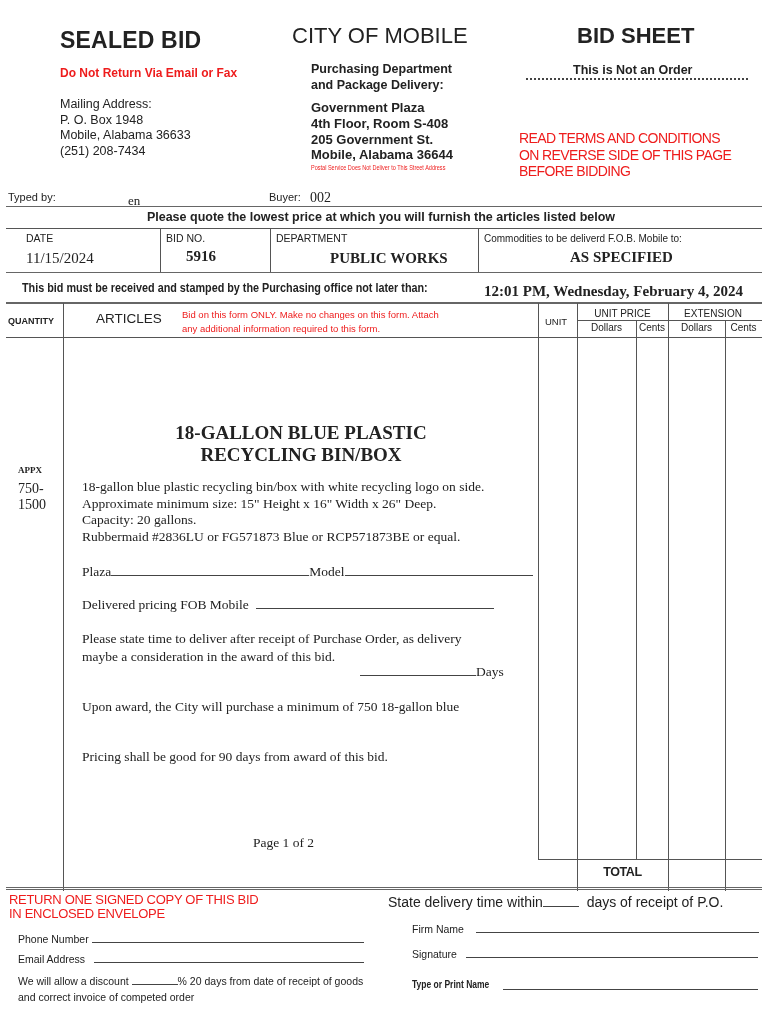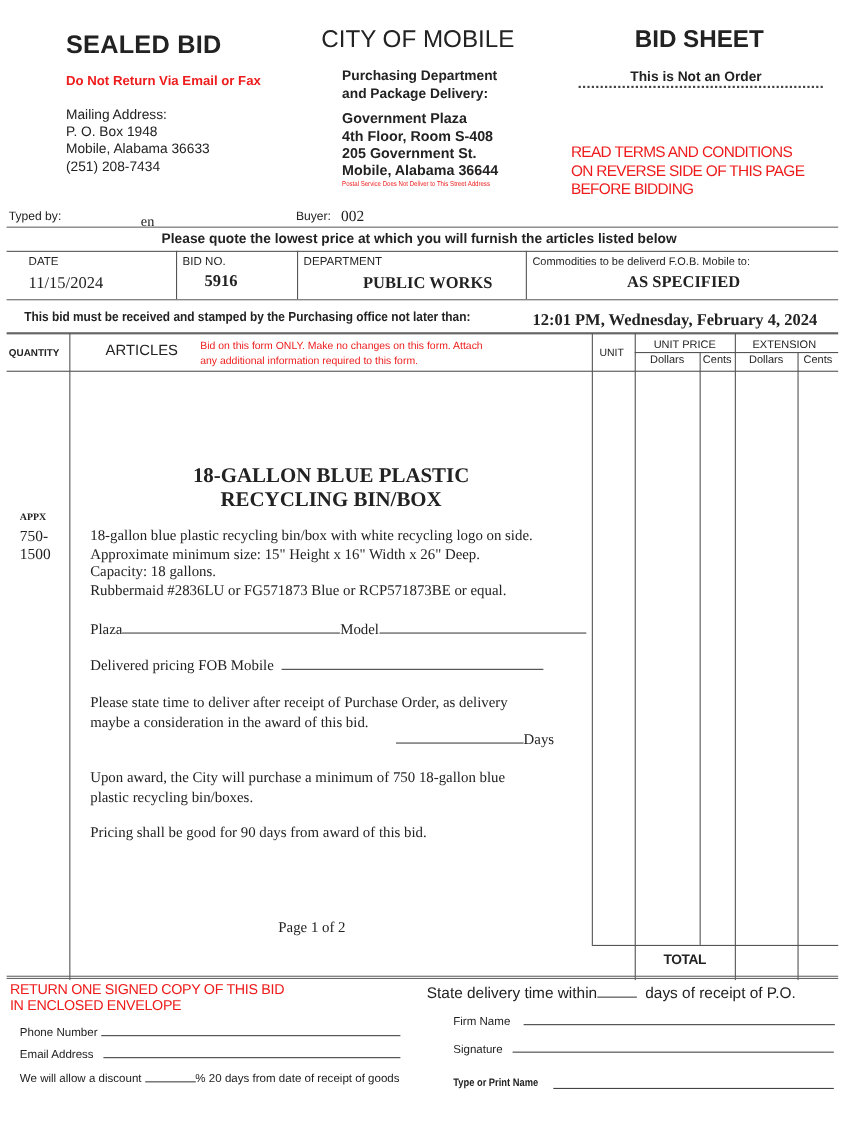--- a/index.html
+++ b/index.html
@@ -159,59 +159,59 @@
   <div>RECYCLING BIN/BOX</div>
 </div>
 <div class="abs appx serif">APPX</div>
 <div class="abs qty-val serif">
   <div>750-</div>
   <div>1500</div>
 </div>
 <div class="abs desc serif">
   <div>18-gallon blue plastic recycling bin/box with white recycling logo on side.</div>
   <div>Approximate minimum size: 15" Height x 16" Width x 26" Deep.</div>
-  <div>Capacity: 18 gallons.</div>
+  <div>Capacity: 20 gallons.</div>
   <div>Rubbermaid #2836LU or FG571873 Blue or RCP571873BE or equal.</div>
 </div>
 
 <div class="abs make-row serif">
   <span>Plaza</span><span class="blank" style="width:198px;"></span><span>Model</span><span class="blank" style="width:188px;"></span>
 </div>
 <div class="abs fob-row serif">
   <span>Delivered pricing FOB Mobile</span>&nbsp;&nbsp;<span class="blank" style="width:238px;"></span>
 </div>
 <div class="abs deliver serif">
   <div>Please state time to deliver after receipt of Purchase Order, as delivery</div>
   <div>maybe a consideration in the award of this bid.</div>
 </div>
 <div class="abs days-row serif">
   <span class="blank" style="width:116px;"></span><span>Days</span>
 </div>
 <div class="abs award serif">
   <div>Upon award, the City will purchase a minimum of 750 18-gallon blue</div>
-  <div>plastic recycling bin/boxes.</div>
 </div>
 <div class="abs pricing serif">Pricing shall be good for 90 days from award of this bid.</div>
 <div class="abs pagenum serif">Page 1 of 2</div>
 
 <div class="abs total-lbl">TOTAL</div>
 <div class="hline double" style="left:6px; top:887px; width:756px;"></div>
 
 <div class="abs return">
   <div>RETURN ONE SIGNED COPY OF THIS BID</div>
   <div>IN ENCLOSED ENVELOPE</div>
 </div>
 <div class="abs phone">
   <span>Phone Number</span>&nbsp;<span class="blank" style="width:272px;"></span>
 </div>
 <div class="abs email">
   <span>Email Address</span>&nbsp;&nbsp;&nbsp;<span class="blank" style="width:270px;"></span>
 </div>
 <div class="abs discount">
   <div><span>We will allow a discount</span>&nbsp;<span class="blank" style="width:46px;"></span><span>% 20 days from date of receipt of goods</span></div>
+  <div>and correct invoice of competed order</div>
 </div>
 
 <div class="abs state-deliv">
   <span>State delivery time within</span><span class="blank" style="width:36px;"></span>&nbsp;&nbsp;<span>days of receipt of P.O.</span>
 </div>
 <div class="abs firm">
   <span>Firm Name</span>&nbsp;&nbsp;&nbsp;&nbsp;<span class="blank" style="width:283px;"></span>
 </div>
 <div class="abs sig">
   <span>Signature</span>&nbsp;&nbsp;&nbsp;<span class="blank" style="width:292px;"></span>

